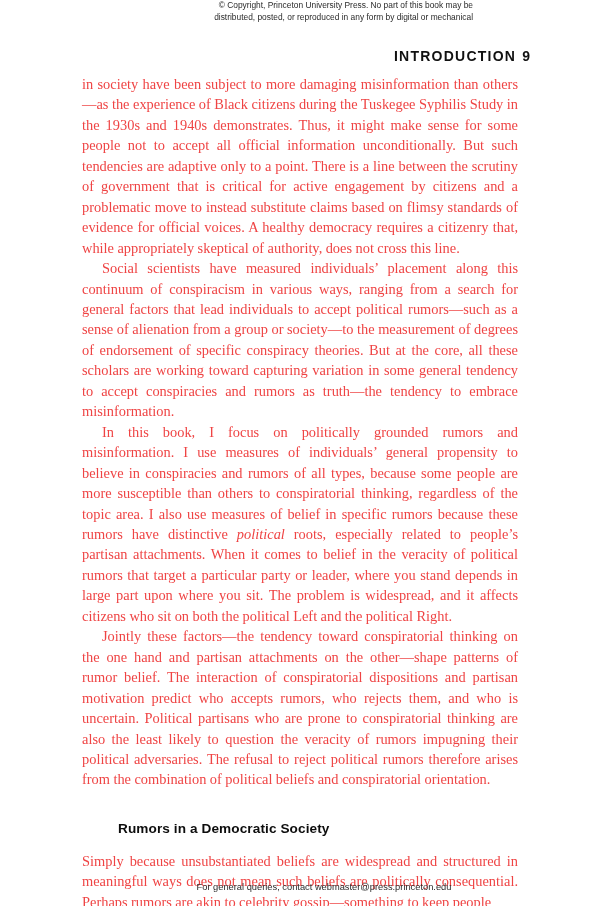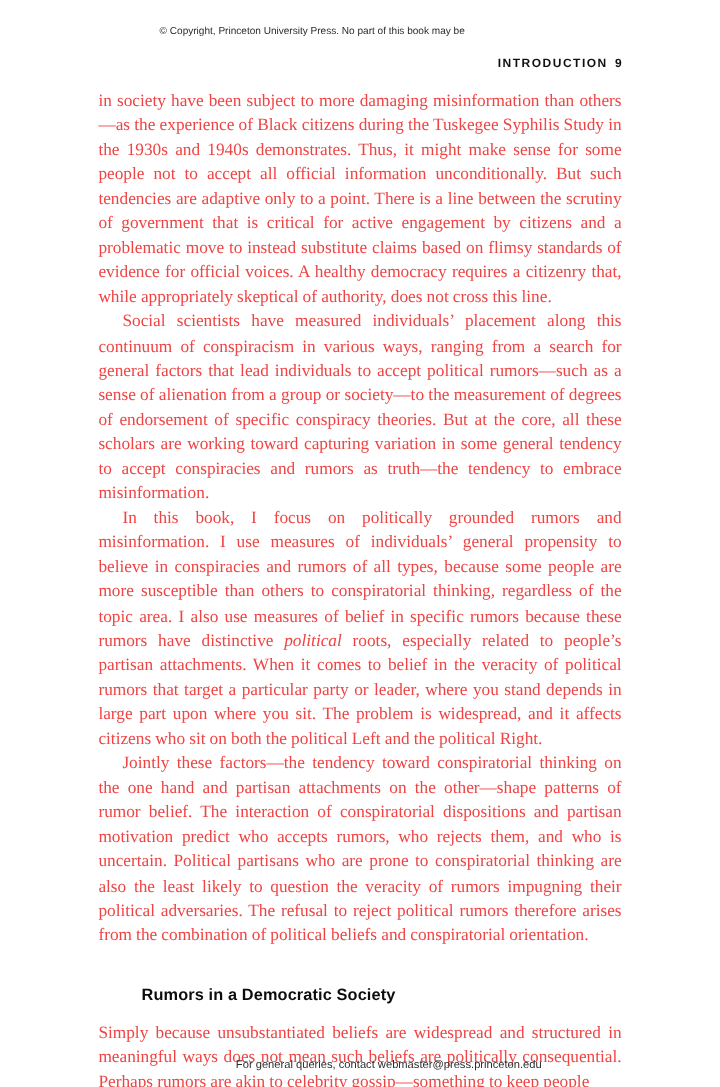--- a/index.html
+++ b/index.html
@@ -21,41 +21,41 @@
     inset: 0;
     width: 600px;
     height: 906px;
     background: #ffffff;
   }
 
   
   .copyright-notice {
     position: absolute;
     left: 133px;
-    top: 20px;
+    top: 0;
     width: 340px;
     font-family: "Liberation Sans", sans-serif;
     font-size: 8.4px;
     line-height: 11.6px;
     color: #2b2b2b;
-    text-align: left;
+    text-align: right;
   }
   .copyright-notice div {
     white-space: nowrap;
   }
 
   
   .running-head {
     position: absolute;
-    left: 82px;
+    left: 94px;
     top: 48px;
     width: 436px;
     text-align: right;
     font-family: "Liberation Sans", sans-serif;
-    font-size: 10px;
+    font-size: 14px;
     font-weight: 600;
     letter-spacing: 1.25px;
     color: #111111;
   }
   .running-head .rh-title {
     display: inline;
   }
   .running-head .rh-folio {
     display: inline;
     margin-left: 6px;
@@ -118,20 +118,21 @@
     padding-left: 24px;
   }
 </style>
 </head>
 <body>
 
 <div class="page">
 
   <div class="copyright-notice">
     <div>© Copyright, Princeton University Press. No part of this book may be</div>
+    <div>distributed, posted, or reproduced in any form by digital or mechanical</div>
   </div>
 
   <div class="running-head">
     <span class="rh-title">INTRODUCTION</span><span class="rh-folio">9</span>
   </div>
 
   <div class="textblock">
 
     <p class="body-para">in society have been subject to more damaging misinformation than others—as the experience of Black citizens during the Tuskegee Syphilis Study in the 1930s and 1940s demonstrates. Thus, it might make sense for some people not to accept all official information unconditionally. But such tendencies are adaptive only to a point. There is a line between the scrutiny of government that is critical for active engagement by citizens and a problematic move to instead substitute claims based on flimsy standards of evidence for official voices. A healthy democracy requires a citizenry that, while appropriately skeptical of authority, does not cross this line.</p>
 

